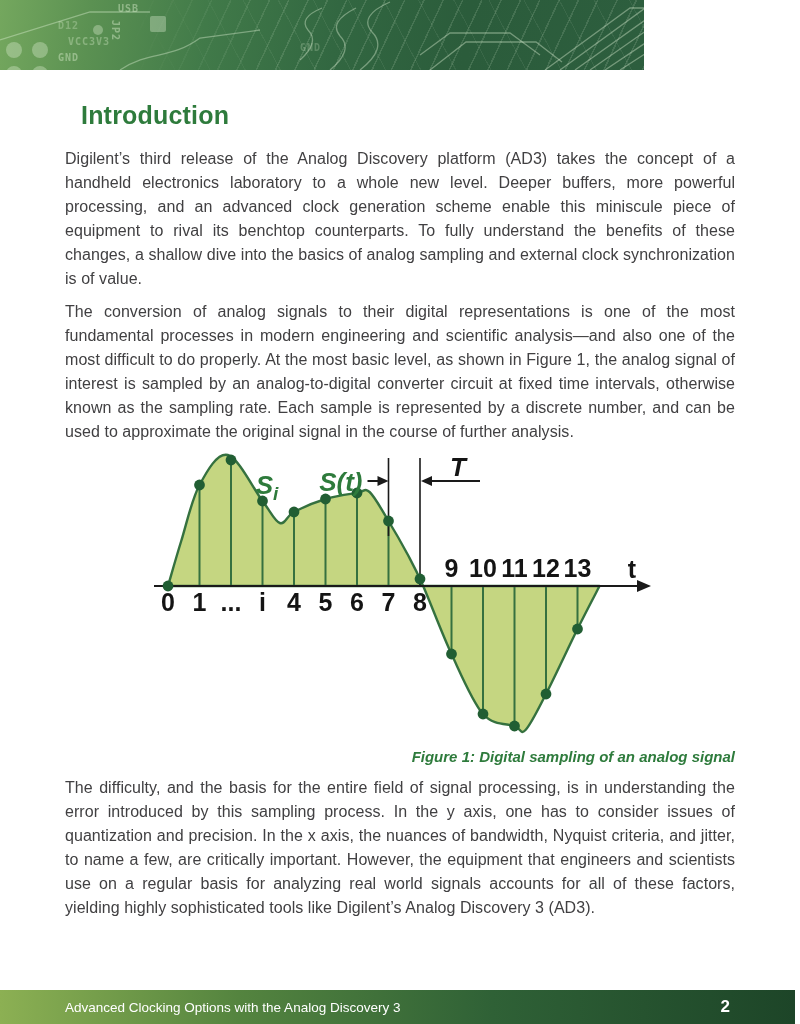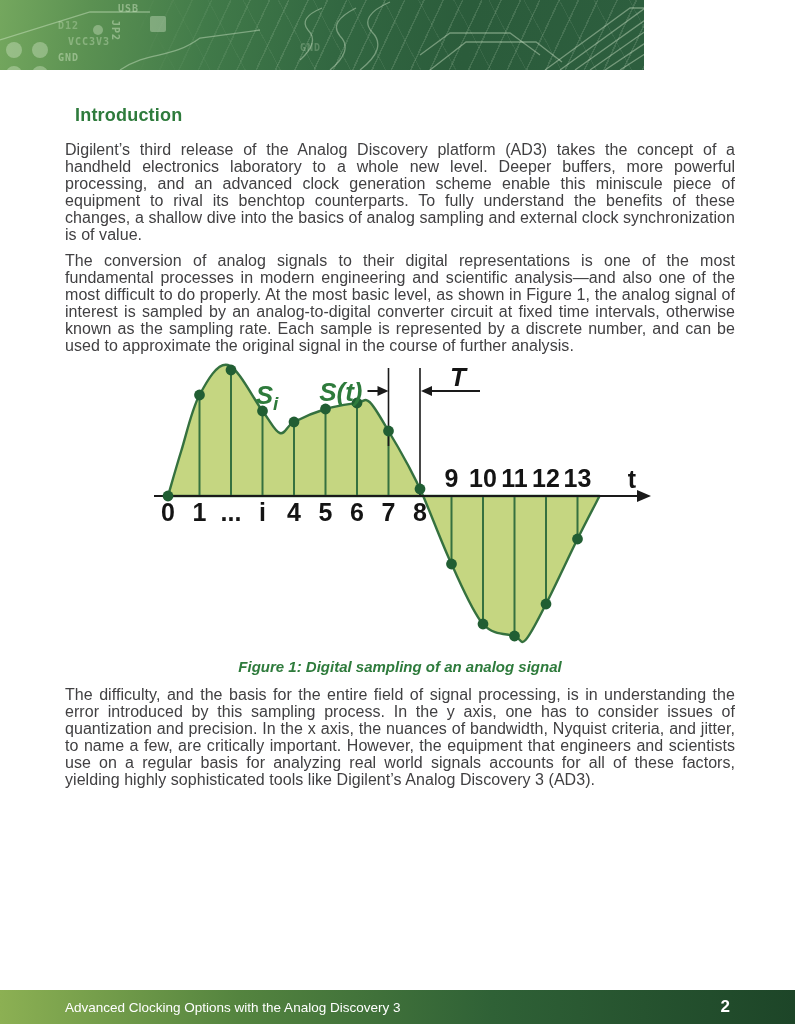--- a/index.html
+++ b/index.html
@@ -26,33 +26,33 @@
   }
   .hl-usb{left:118px;top:3px;} .hl-jp2{left:110px;top:20px;writing-mode:vertical-rl;}
   .hl-d12{left:58px;top:20px;opacity:.7;} .hl-vcc{left:36px;top:36px;opacity:.8;margin-left:32px;}
   .hl-gnd1{left:58px;top:52px;} .hl-gnd2{left:300px;top:42px;opacity:.55;}
   .hl-gndm10{left:624px;top:44px;opacity:.8;margin-left:27px;} .hl-gnd3{left:752px;top:4px;}
   .hl-3v3{left:758px;top:22px;opacity:.8;}
 
   
   .content { position:absolute; top:70px; left:65px; width:670px; }
   h1.section-heading {
-    margin:10px; color:#2e7b3c; font-size:18px; line-height:31px; font-weight:bold;
+    margin:16px; color:#2e7b3c; font-size:25px; line-height:31px; font-weight:bold;
     letter-spacing:0.2px;
   }
   #heading-intro { margin-top:30px; }
   #heading-sampling { margin-top:26px; }
   p.body-text {
-    margin:9px 0 0 0; color:#414042; font-size:16px; line-height:17px;
+    margin:9px 0 0 0; color:#414042; font-size:16px; line-height:24px;
     text-align:justify; letter-spacing:0.05px;
   }
   figure { margin:4px 0 0 0; padding:0; text-align:center; }
   #fig-svg { display:block; margin:0 auto; }
   figcaption {
-    margin-top:0; color:#2e7b3c; font-size:15px; font-style:italic; font-weight:bold;
+    margin-top:0; color:#2e7b3c; font-size:15px; font-style:italic; font-weight:bold;text-align:right;
   }
   #closing-paragraph { margin-top:11px; }
 
   
   .tick  { font:700 25px "Liberation Sans", sans-serif; fill:#141414; }
   .annot { font:italic 700 26px "Liberation Sans", sans-serif; fill:#141414; }
   .curve-label { font:italic 700 26px "Liberation Sans", sans-serif; fill:#2e7b3c; }
 
   
   .footer {

